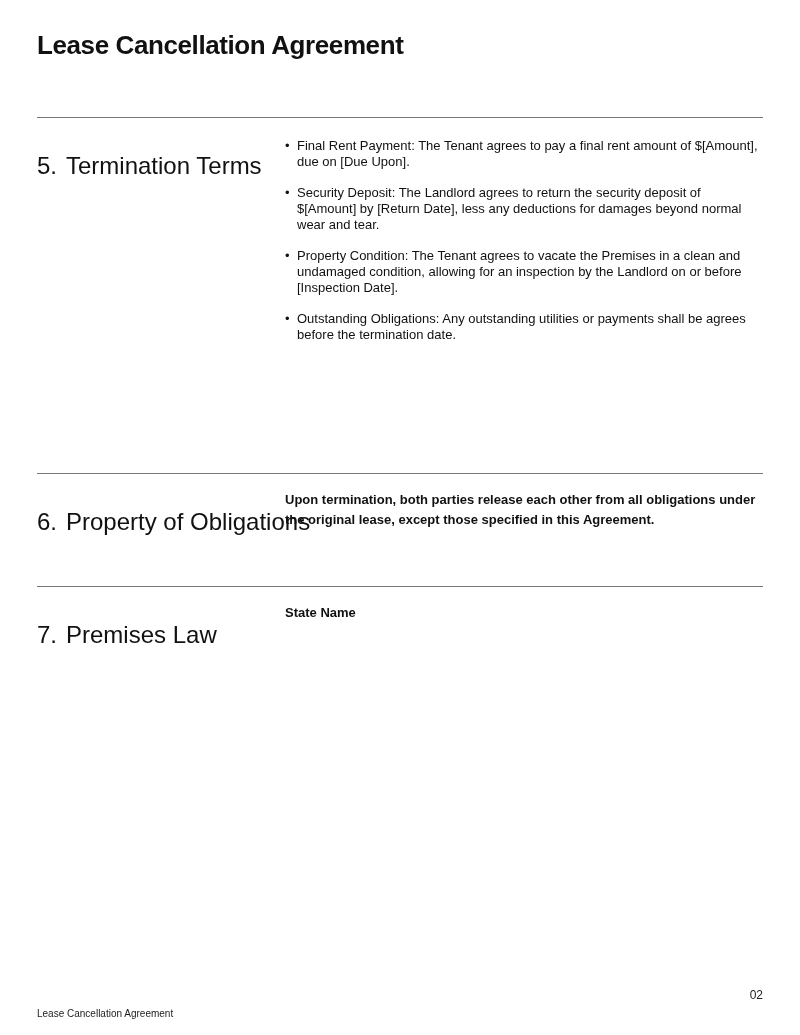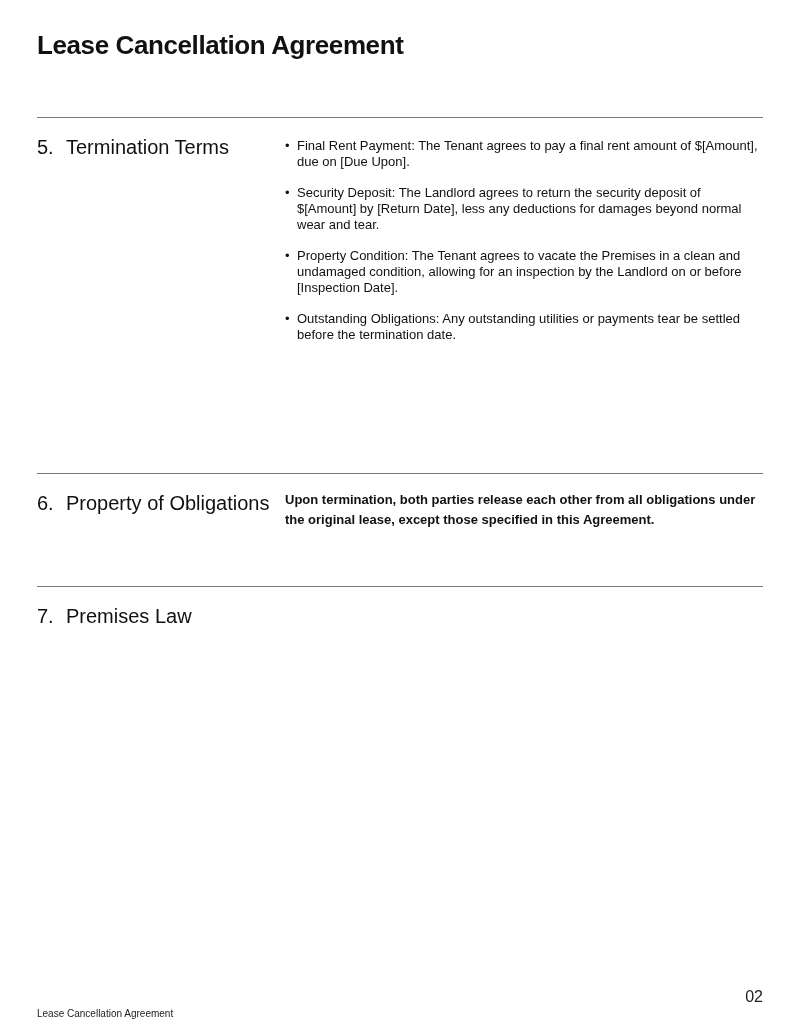--- a/index.html
+++ b/index.html
@@ -33,22 +33,22 @@
       border-top: 1px solid #7a7a7a;
     }
     .section {
       position: absolute;
       left: 37px;
       width: 726px;
     }
     .section-head {
       position: absolute;
       left: 0;
-      top: 0;
-      font-size: 20px;
+      top: 16px;
+      font-size: 24px;
       color: #111111;
       white-space: nowrap;
     }
     .section-num {
       display: inline-block;
       width: 29px;
     }
     .section-body {
       position: absolute;
       left: 248px;
@@ -82,21 +82,21 @@
       position: absolute;
       left: 37px;
       top: 1008px;
       font-size: 10px;
       color: #222222;
     }
     .footer-page {
       position: absolute;
       right: 37px;
       top: 988px;
-      font-size: 16px;
+      font-size: 12px;
       color: #222222;
     }
   </style>
 </head>
 <body>
 
 <h1 class="doc-title">Lease Cancellation Agreement</h1>
 
 <div class="divider" style="top:117px;"></div>
 
@@ -113,21 +113,21 @@
       <li class="bullet-item">
         <span class="bullet-dot">•</span>
         <span>Security Deposit: The Landlord agrees to return the security deposit of $[Amount] by [Return Date], less any deductions for damages beyond normal wear and tear.</span>
       </li>
       <li class="bullet-item">
         <span class="bullet-dot">•</span>
         <span>Property Condition: The Tenant agrees to vacate the Premises in a clean and undamaged condition, allowing for an inspection by the Landlord on or before [Inspection Date].</span>
       </li>
       <li class="bullet-item">
         <span class="bullet-dot">•</span>
-        <span>Outstanding Obligations: Any outstanding utilities or payments tear be settled before the termination date.</span>
+        <span>Outstanding Obligations: Any outstanding utilities or payments shall be agrees before the termination date.</span>
       </li>
     </ul>
   </div>
 </div>
 
 <div class="divider" style="top:473px;"></div>
 
 <div class="section" style="top:492px;">
   <div class="section-head">
     <span class="section-num">6.</span><span>Property of Obligations</span>
@@ -137,17 +137,18 @@
   </div>
 </div>
 
 <div class="divider" style="top:586px;"></div>
 
 <div class="section" style="top:605px;">
   <div class="section-head">
     <span class="section-num">7.</span><span>Premises Law</span>
   </div>
   <div class="section-body" style="top:-2px;">
+    <p class="para">State Name</p>
   </div>
 </div>
 
 <div class="footer-title">Lease Cancellation Agreement</div>
 <div class="footer-page">02</div>
 
 </body></html>

